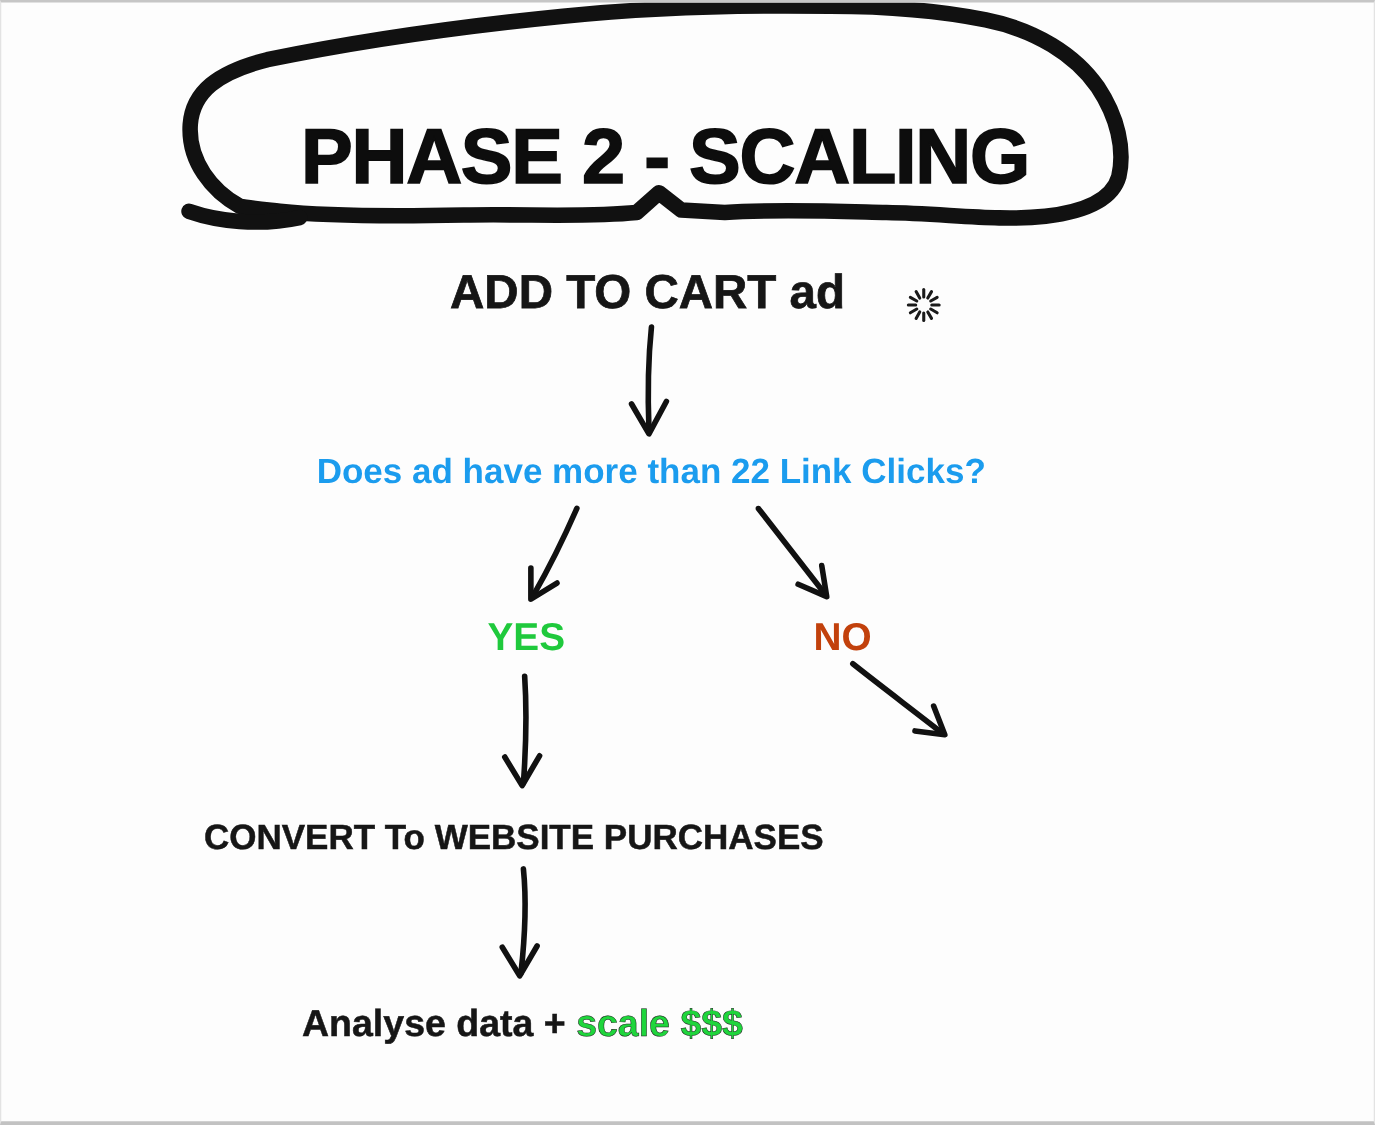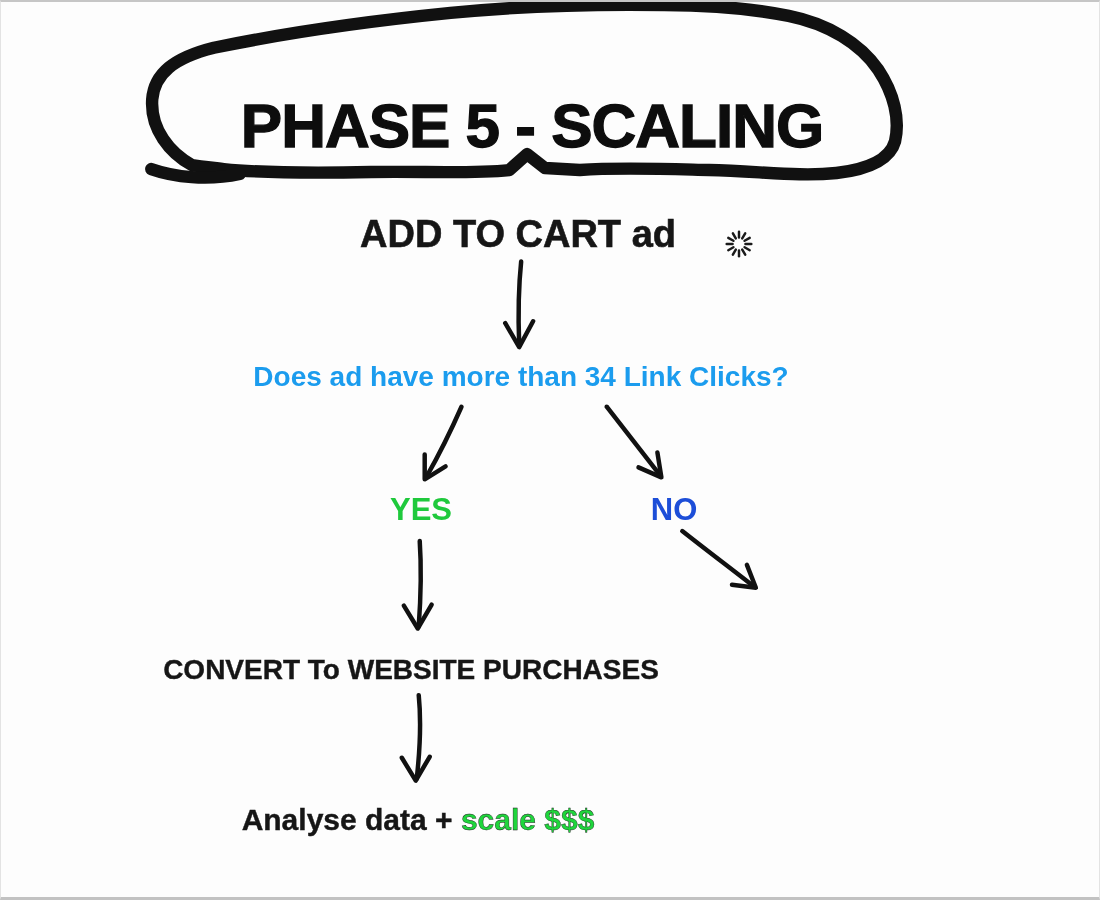--- a/index.html
+++ b/index.html
@@ -102,46 +102,46 @@
         <path d="M 748,566 L 757,589 L 733,586"></path>
       </g>
 
       <g stroke-width="4.5">
         <path d="M 418,697 C 421,727 419,754 416,781"></path>
         <path d="M 429,759 L 415,783 L 401,760"></path>
       </g>
     </g>
   </svg>
 
-  <div class="node title">PHASE 5 - SCALING</div>
+  <div class="node title">PHASE 2 - SCALING</div>
 
   <div class="node ad">ADD TO CART ad</div>
 
   <svg class="spinner" viewBox="0 0 28 28">
     <g stroke="#1a1a1a" stroke-width="2.3" stroke-linecap="round">
       <line x1="20" y1="14" x2="25.5" y2="14"></line>
       <line x1="19.2" y1="11" x2="24" y2="8.3"></line>
       <line x1="17" y1="8.8" x2="19.8" y2="4"></line>
       <line x1="14" y1="8" x2="14" y2="2.5"></line>
       <line x1="11" y1="8.8" x2="8.3" y2="4"></line>
       <line x1="8.8" y1="11" x2="4" y2="8.3"></line>
       <line x1="8" y1="14" x2="2.5" y2="14"></line>
       <line x1="8.8" y1="17" x2="4" y2="19.8"></line>
       <line x1="11" y1="19.2" x2="8.3" y2="24"></line>
       <line x1="14" y1="20" x2="14" y2="25.5"></line>
       <line x1="17" y1="19.2" x2="19.8" y2="24"></line>
       <line x1="19.2" y1="17" x2="24" y2="19.8"></line>
     </g>
   </svg>
 
-  <div class="node question" style="color: rgb(27, 156, 238);">Does ad have more than 34 Link Clicks?</div>
+  <div class="node question" style="color: rgb(27, 156, 238);">Does ad have more than 22 Link Clicks?</div>
 
   <div class="node yes" style="color: rgb(31, 201, 60);">YES</div>
 
-  <div class="node no" style="color: #1d4ed8;">NO</div>
+  <div class="node no" style="color: #c2410c;">NO</div>
 
 
   <div class="node convert">CONVERT To WEBSITE PURCHASES</div>
 
   <div class="node analyse">
     <span>Analyse data + </span><span style="color: rgb(31, 213, 60);">scale $$$</span>
   </div>
 
 </div>
 

